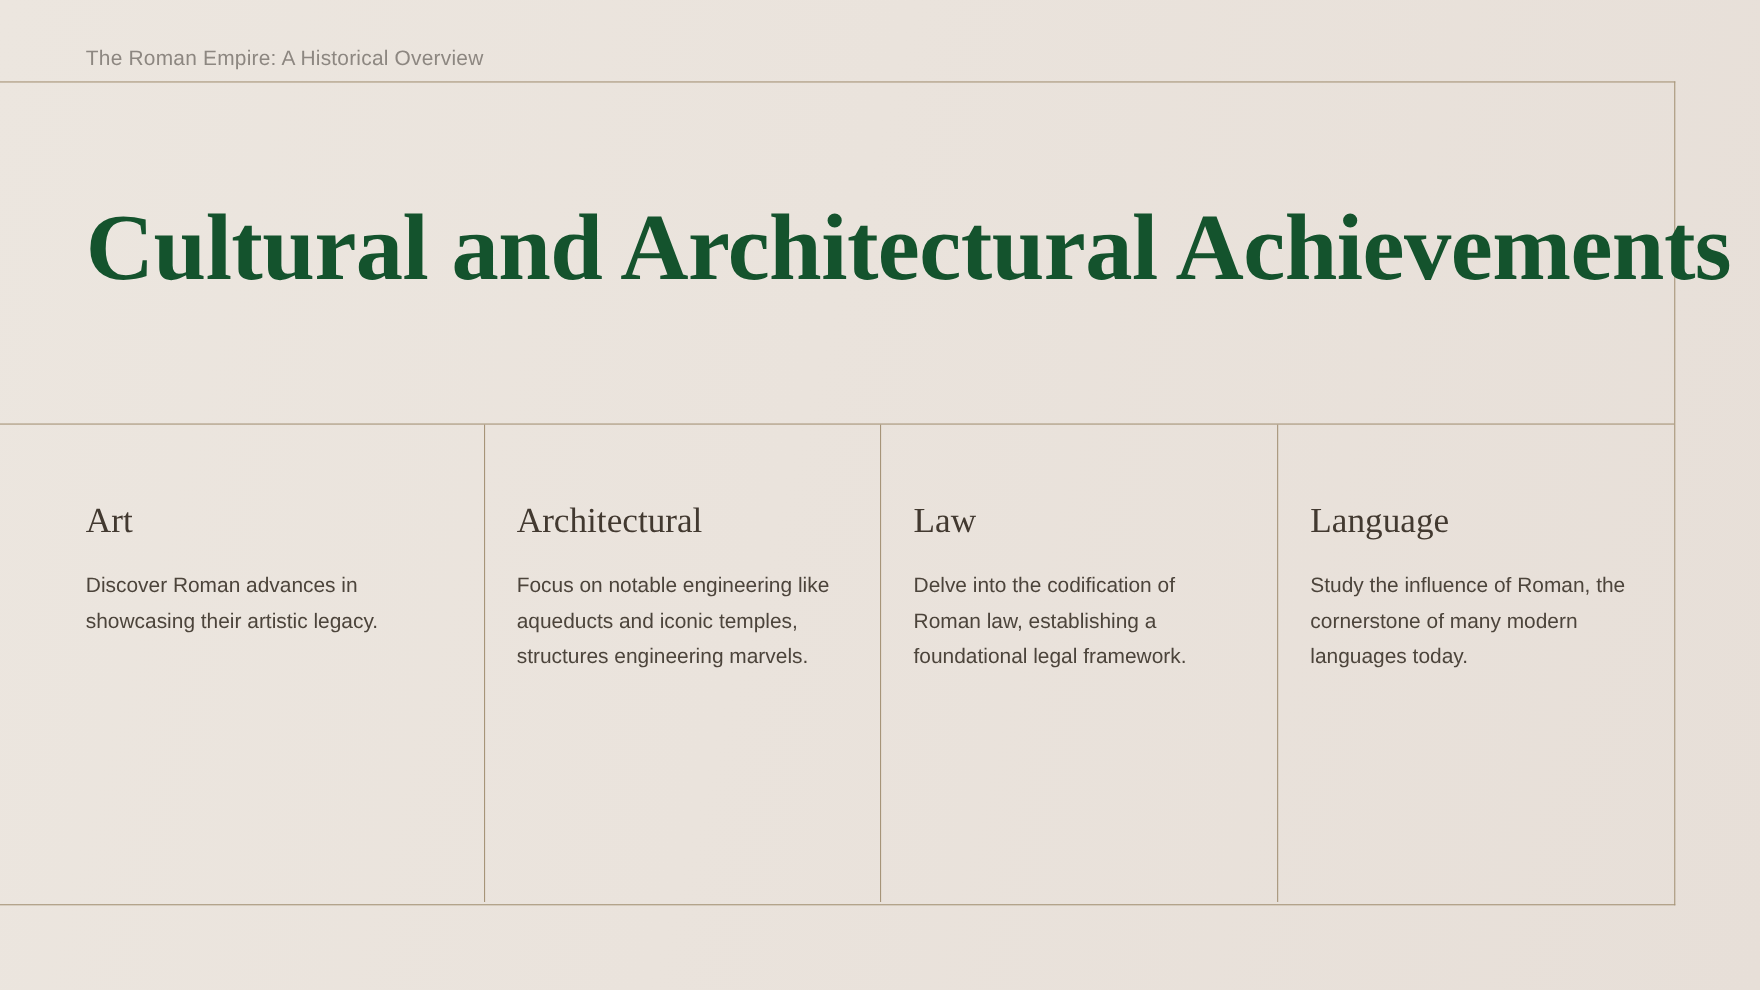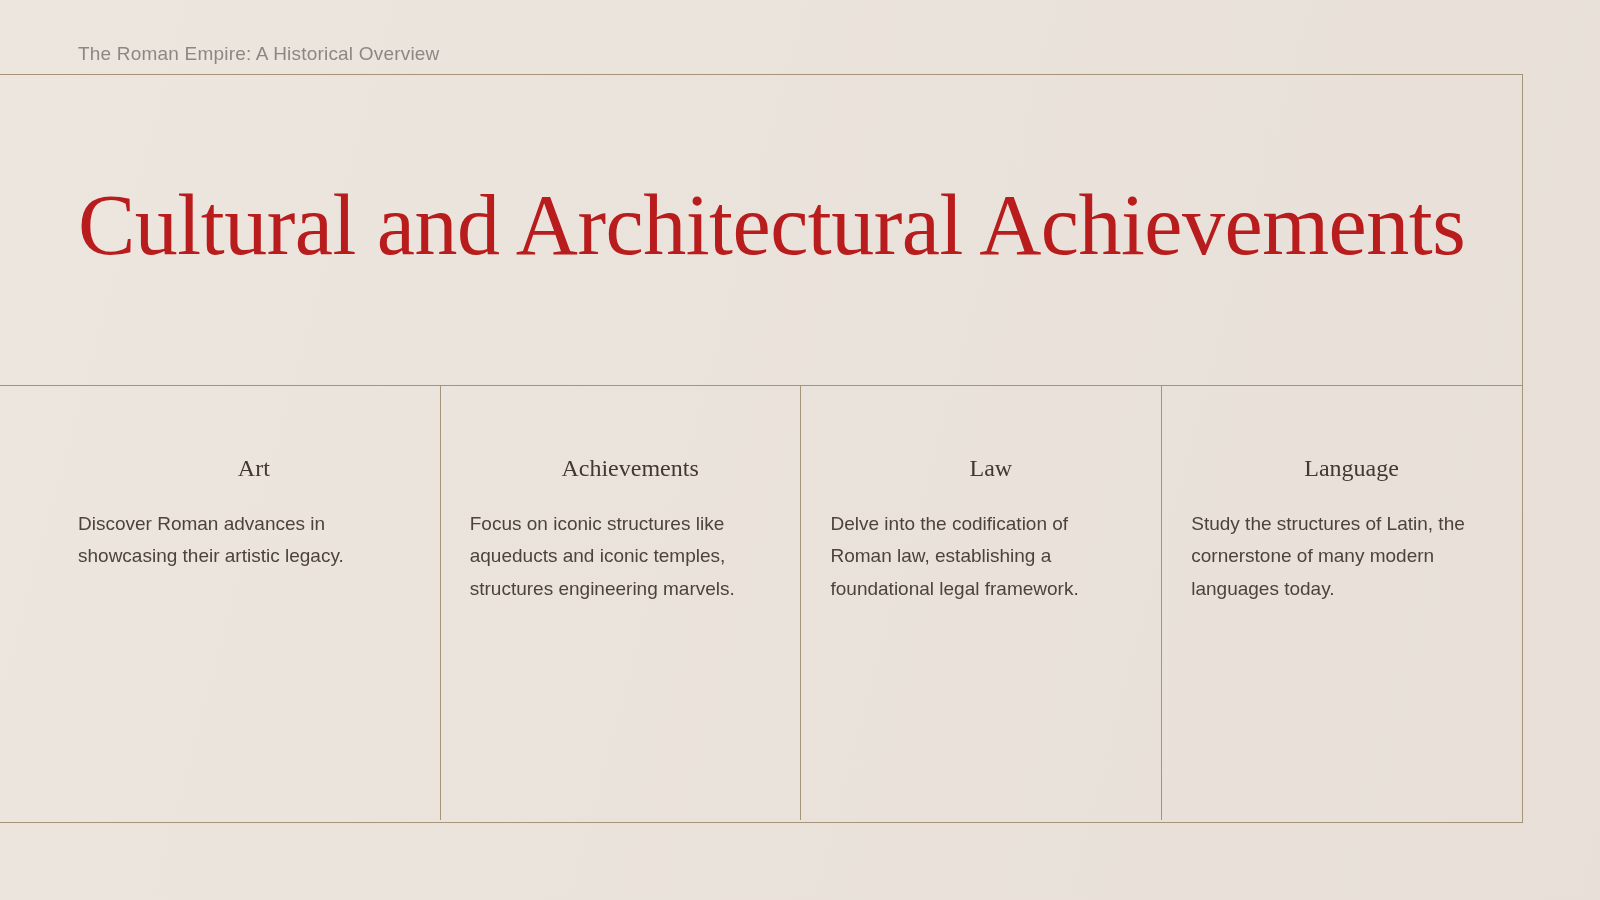--- a/index.html
+++ b/index.html
@@ -45,25 +45,25 @@
     height: 311px;
     border-bottom: 1.5px solid #a69478;
     box-sizing: border-box;
   }
   .slide-title {
     position: absolute;
     left: 78px;
     top: 97px;
     margin: 0;
     font-family: "Liberation Serif", "DejaVu Serif", serif;
-    font-weight: 400;
+    font-weight: 700;
     font-size: 86px;
     line-height: 1.25;
     letter-spacing: -0.5px;
-    color: #b91c1c;
+    color: #14532d;
     white-space: nowrap;
   }
   .topics-grid {
     display: flex;
     width: 100%;
     height: 434px;
   }
   .topic-column {
     box-sizing: border-box;
     padding-top: 68px;
@@ -75,25 +75,24 @@
   }
   .topic-column.rest {
     width: 361px;
     border-left: 1.5px solid #a69478;
     padding-left: 29px;
   }
   .topic-heading {
     margin: 0;
     font-family: "Liberation Serif", "DejaVu Serif", serif;
     font-weight: 400;
-    font-size: 24px;
+    font-size: 32px;
     line-height: 1.2;
     color: #423930;
     white-space: nowrap;
-    text-align: center;
   }
   .topic-description {
     margin-top: 25px;
     font-size: 19px;
     line-height: 32.5px;
     color: #4c443b;
   }
   .topic-description-line {
     display: block;
     white-space: nowrap;
@@ -116,41 +115,41 @@
 
       <div class="topic-column first">
         <h2 class="topic-heading">Art</h2>
         <div class="topic-description">
           <span class="topic-description-line">Discover Roman advances in</span>
           <span class="topic-description-line">showcasing their artistic legacy.</span>
         </div>
       </div>
 
       <div class="topic-column rest">
-        <h2 class="topic-heading">Achievements</h2>
+        <h2 class="topic-heading">Architectural</h2>
         <div class="topic-description">
-          <span class="topic-description-line">Focus on iconic structures like</span>
+          <span class="topic-description-line">Focus on notable engineering like</span>
           <span class="topic-description-line">aqueducts and iconic temples,</span>
           <span class="topic-description-line">structures engineering marvels.</span>
         </div>
       </div>
 
       <div class="topic-column rest">
         <h2 class="topic-heading">Law</h2>
         <div class="topic-description">
           <span class="topic-description-line">Delve into the codification of</span>
           <span class="topic-description-line">Roman law, establishing a</span>
           <span class="topic-description-line">foundational legal framework.</span>
         </div>
       </div>
 
       <div class="topic-column rest">
         <h2 class="topic-heading">Language</h2>
         <div class="topic-description">
-          <span class="topic-description-line">Study the structures of Latin, the</span>
+          <span class="topic-description-line">Study the influence of Roman, the</span>
           <span class="topic-description-line">cornerstone of many modern</span>
           <span class="topic-description-line">languages today.</span>
         </div>
       </div>
 
     </div>
   </div>
 </div>
 
 </body></html>

